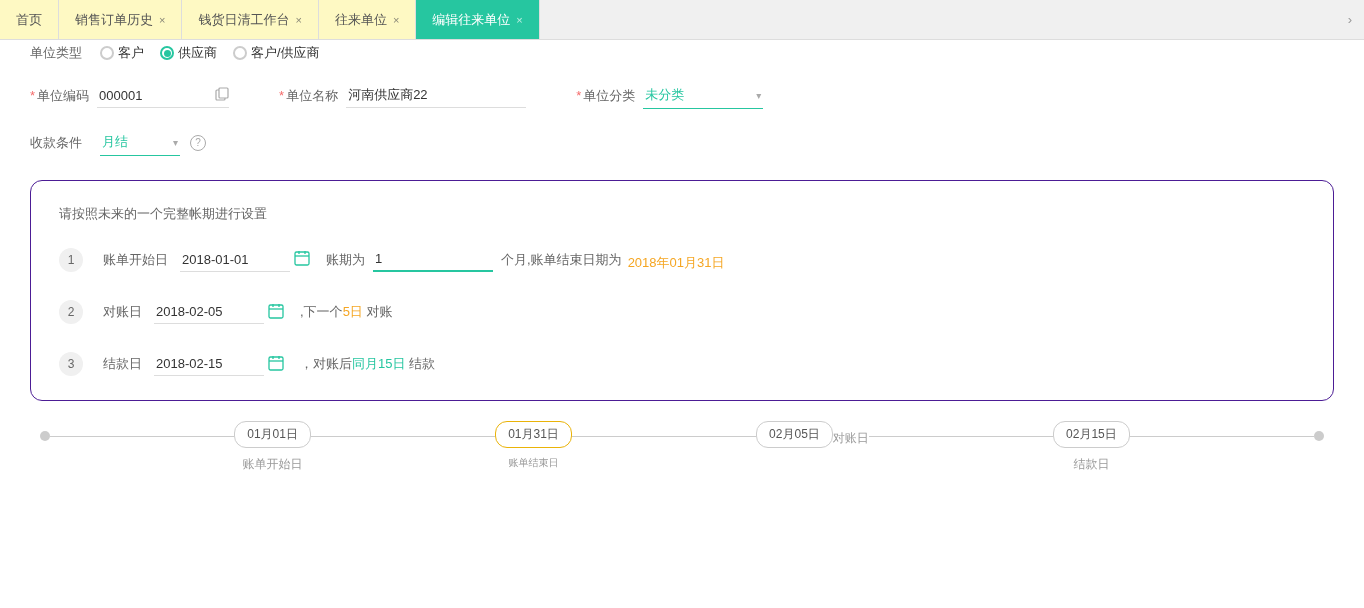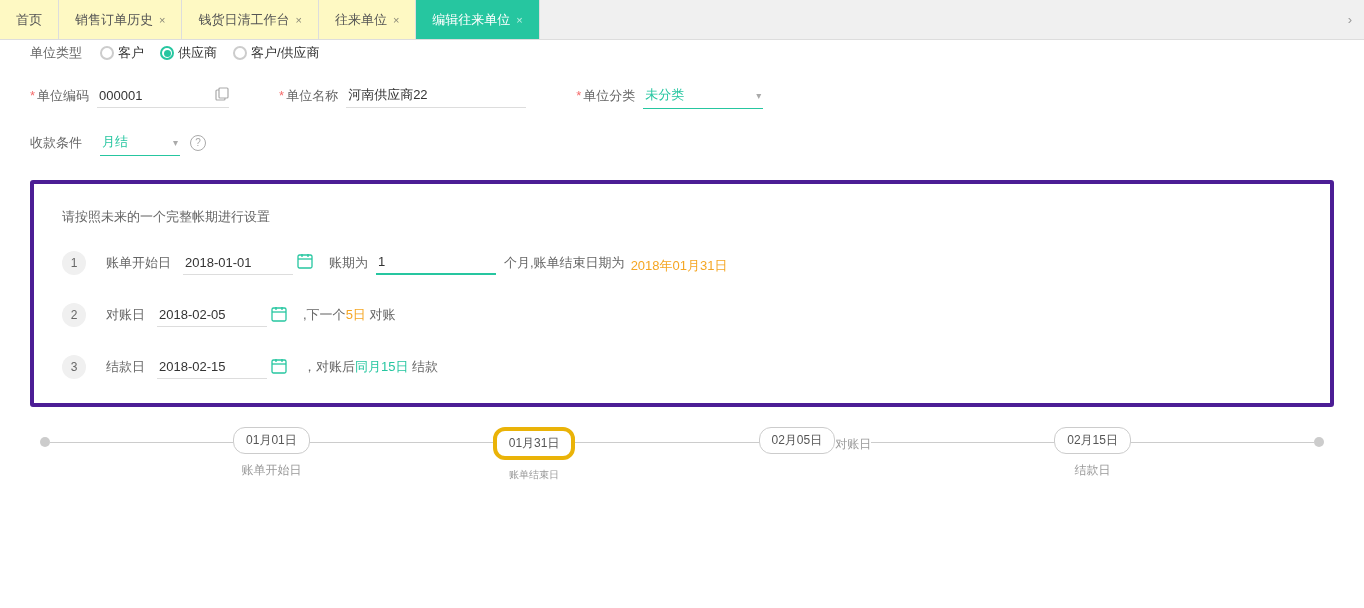--- a/index.html
+++ b/index.html
@@ -68,21 +68,21 @@
     
     .select-field {
       display: flex; align-items: center; border-bottom: 1px solid #26c6a0;
       padding: 4px 2px; cursor: pointer; min-width: 80px;
     }
     .select-value { color: #26c6a0; flex: 1; }
     .select-arrow { color: #aaa; font-size: 10px; }
 
     
     .section-box {
-      border: 4px solid #4c1d95; border-radius: 3px; padding: 24px 28px;
+      border: 1px solid #4c1d95; border-radius: 12px; padding: 24px 28px;
       margin-bottom: 20px;
     }
     .section-title { color: #666; margin-bottom: 24px; font-size: 13px; }
 
     
     .entry-row {
       display: flex; align-items: center; margin-bottom: 28px;
     }
     .row-num {
       width: 24px; height: 24px; border-radius: 50%; background: #f0f0f0;
@@ -270,21 +270,21 @@
 
     <div style="height:1px;background:#ccc;flex:1;margin-top:15px;"></div>
     <div style="display:flex;flex-direction:column;align-items:center;">
       <div style="border:1px solid #ccc;border-radius:12px;padding:4px 12px;font-size:12px;color:#555;background:#fff;white-space:nowrap;">01月01日</div>
       <div style="font-size:12px;color:#999;margin-top:8px;">账单开始日</div>
     </div>
 
     <div style="height:1px;background:#ccc;flex:1;margin-top:15px;"></div>
 
     <div style="display:flex;flex-direction:column;align-items:center;">
-      <div style="border:4px solid #eab308;border-radius:12px;padding:4px 12px;font-size:12px;color:#555;background:#fff;white-space:nowrap;">01月31日</div>
+      <div style="border:1px solid #eab308;border-radius:12px;padding:4px 12px;font-size:12px;color:#555;background:#fff;white-space:nowrap;">01月31日</div>
       <div style="font-size:10px;color:#999;margin-top:8px;">账单结束日</div>
     </div>
 
     <div style="height:1px;background:#ccc;flex:1;margin-top:15px;"></div>
 
     <div style="display:flex;flex-direction:row;align-items:center;">
       <div style="border:1px solid #ccc;border-radius:12px;padding:4px 12px;font-size:12px;color:#555;background:#fff;white-space:nowrap;">02月05日</div>
       <div style="font-size:12px;color:#999;margin-top:8px;">对账日</div>
     </div>
 

